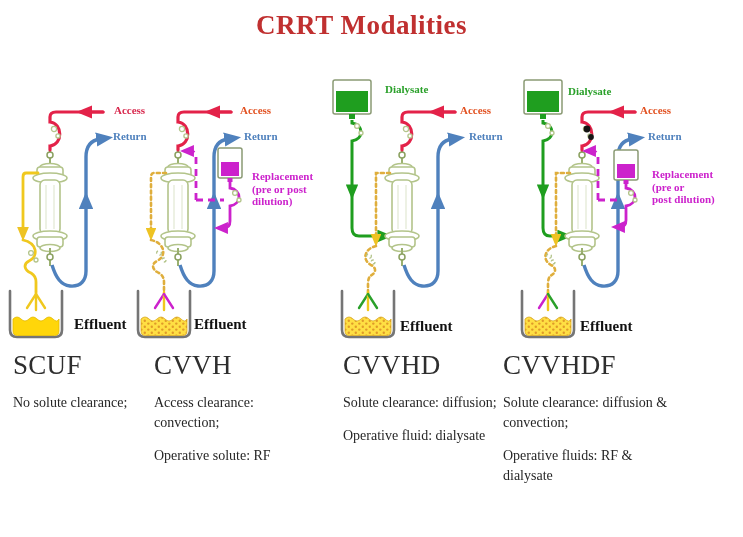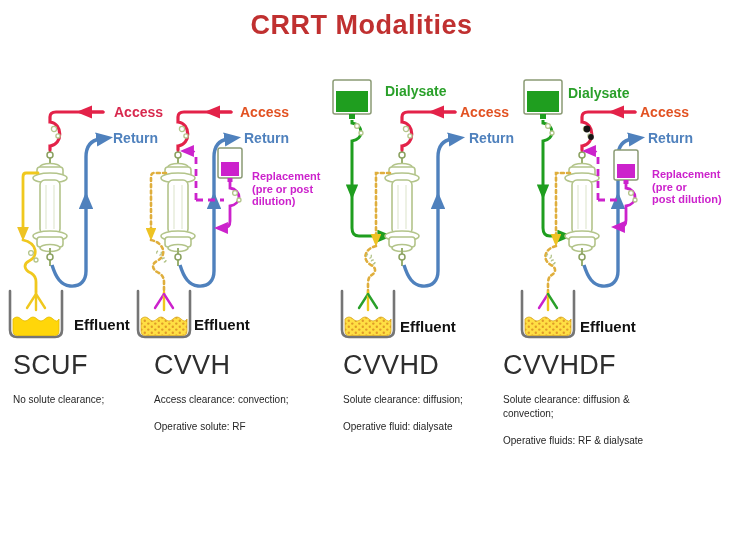--- a/index.html
+++ b/index.html
@@ -3,47 +3,47 @@
 <meta charset="utf-8">
 <style>
   :root{
     --title:#c03030; --access:#e32249; --access_label:#d8294e; --access_label_warm:#e25222;
     --return:#4f81bd; --effluent_line:#f0c81e; --effluent_dotted:#dfae3c; --fluid_yellow:#ffd60a;
     --dialysate:#1f9e1f; --dialysate_label:#2aa02a; --replacement:#cc22cc;
     --filter_outline:#b3c48a; --beaker:#757575; --heading:#2e2e2e; --text:#262626; --background:#ffffff;
   }
   html,body{margin:0;padding:0}
   .slide{position:relative;width:743px;height:537px;background:var(--background);overflow:hidden;
-         font-family:Liberation Sans, sans-serif}
+         font-family:Liberation Serif, serif}
   .title{position:absolute;top:10px;left:0;width:723px;text-align:center;
          font-size:27px;font-weight:700;color:var(--title);letter-spacing:.5px}
   .diagram{position:absolute;top:60px;height:292px}
   #d1{left:0;width:180px} #d2{left:120px;width:230px} #d3{left:330px;width:190px} #d4{left:500px;width:243px}
   .diagram svg{position:absolute;left:0;top:0}
-  .lbl{position:absolute;font-weight:700;font-size:14px;white-space:nowrap;line-height:1.15}
+  .lbl{position:absolute;font-weight:700;font-size:11px;white-space:nowrap;line-height:1.15}
   .lbl.access{color:var(--access_label_warm)}
   #d1 .lbl.access{color:var(--access_label)}
   .lbl.return{color:var(--return)}
   .lbl.dialysate{color:var(--dialysate_label)}
   .lbl.replacement{color:var(--replacement);font-size:11px}
   .lbl.replacement span{display:block}
   .lbl.effluent{color:#111;font-size:15px}
   .ln-yel{stroke:var(--effluent_line);stroke-width:2.8;fill:none}
   .ln-gold{stroke:var(--effluent_dotted);stroke-width:2.6;stroke-dasharray:3 3.2;fill:none}
   .ln-mag{stroke:var(--replacement);stroke-width:2.8;fill:none}
   .ln-grn{stroke:var(--dialysate);stroke-width:3;fill:none}
   .dashed{stroke-dasharray:7 5}
   .bkr{stroke:var(--beaker);stroke-width:2.6;fill:none}
   .fl-solid{fill:var(--fluid_yellow);stroke:#e3ba00;stroke-width:.8}
   .fl-dots{fill:url(#dots);stroke:#d9a91e;stroke-width:.8}
   .bagline{fill:#fff;stroke:#8a9a74;stroke-width:1.5}
   .bottom-col{position:absolute;top:350px}
   #b1{left:13px;width:125px} #b2{left:154px;width:165px} #b3{left:343px;width:155px} #b4{left:503px;width:175px}
   .bottom-col h2{margin:0 0 12px 0;font-size:27px;font-weight:400;color:var(--heading);letter-spacing:.3px}
-  .bottom-col p{margin:8px 0 13px 0;font-size:10px;line-height:1.42;color:var(--text)}
+  .bottom-col p{margin:8px 0 13px 0;font-size:14px;line-height:1.42;color:var(--text)}
 </style>
 </head>
 <body>
 
 <div class="slide">
 
   <div class="title">CRRT Modalities</div>
 
   <svg width="0" height="0" style="position:absolute" aria-hidden="true">
     <defs>

